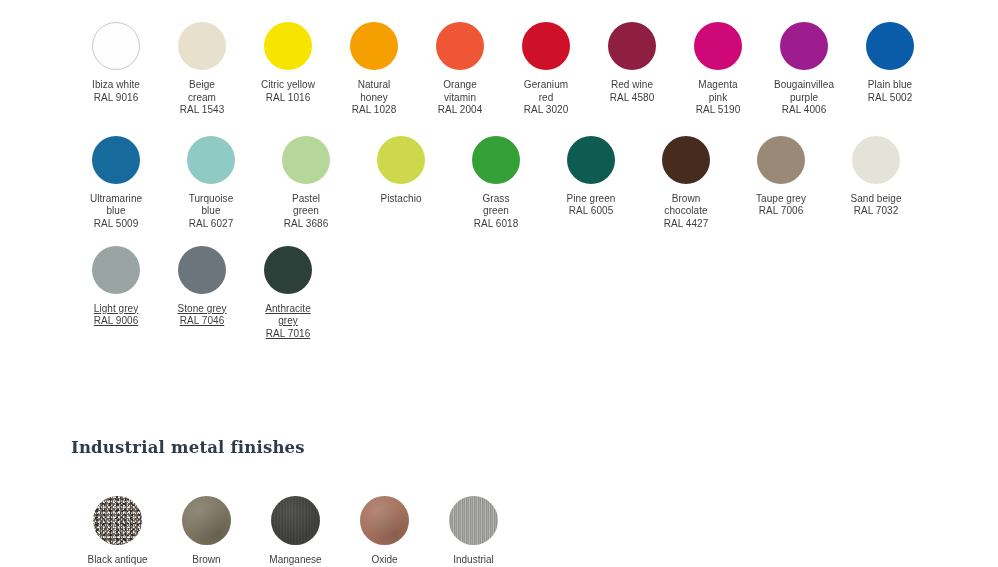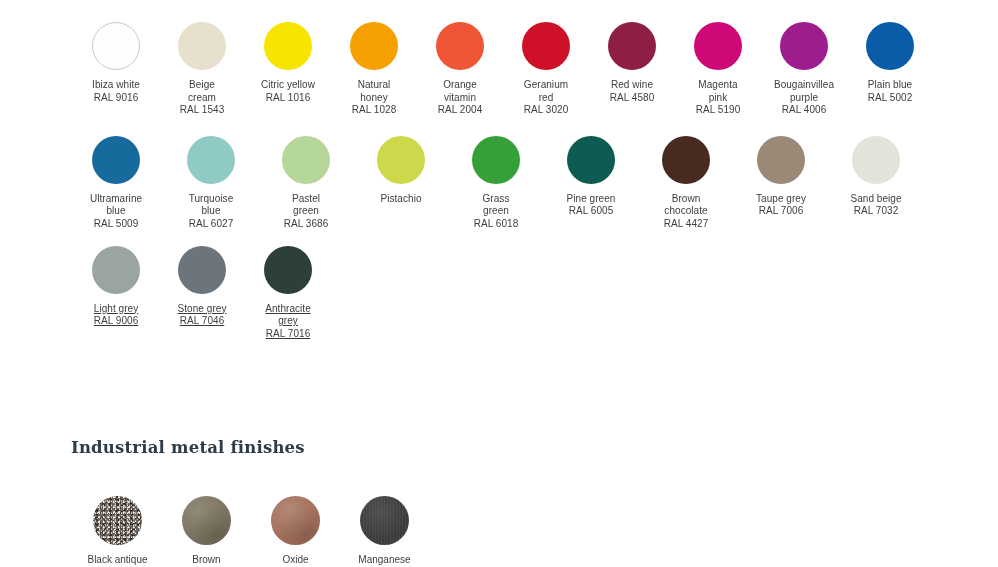--- a/index.html
+++ b/index.html
@@ -282,20 +282,24 @@
 <div id="metal-section" class="swatch-row">
     <div class="metal-swatch">
       <div class="metal-dot tex-black-antique"></div>
       <div class="metal-label">Black antique</div>
     </div>
     <div class="metal-swatch">
       <div class="metal-dot tex-bronze"></div>
       <div class="metal-label">Brown</div>
     </div>
     <div class="metal-swatch">
+      <div class="metal-dot tex-manganese"></div>
+      <div class="metal-label">Manganese</div>
+    </div>
+    <div class="metal-swatch">
       <div class="metal-dot tex-oxide"></div>
       <div class="metal-label">Oxide</div>
     </div>
     <div class="metal-swatch">
-      <div class="metal-dot tex-manganese"></div>
-      <div class="metal-label">Manganese</div>
+      <div class="metal-dot tex-industrial"></div>
+      <div class="metal-label">Industrial</div>
     </div>
   </div>
 
 </body></html>

